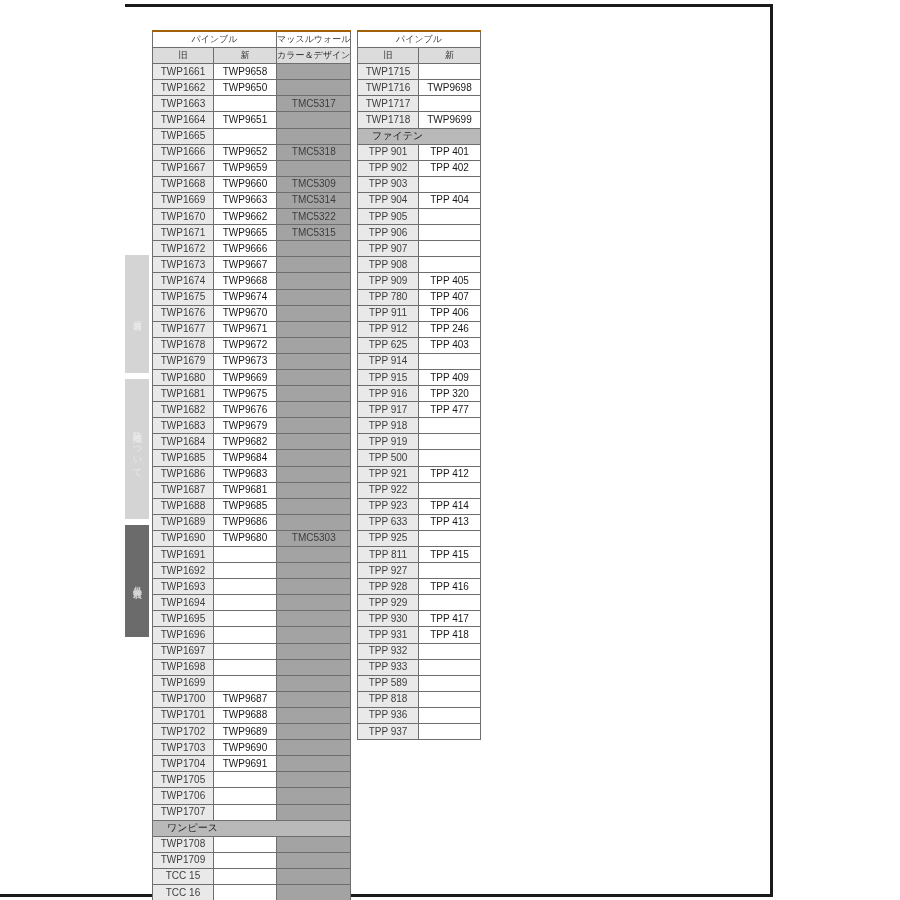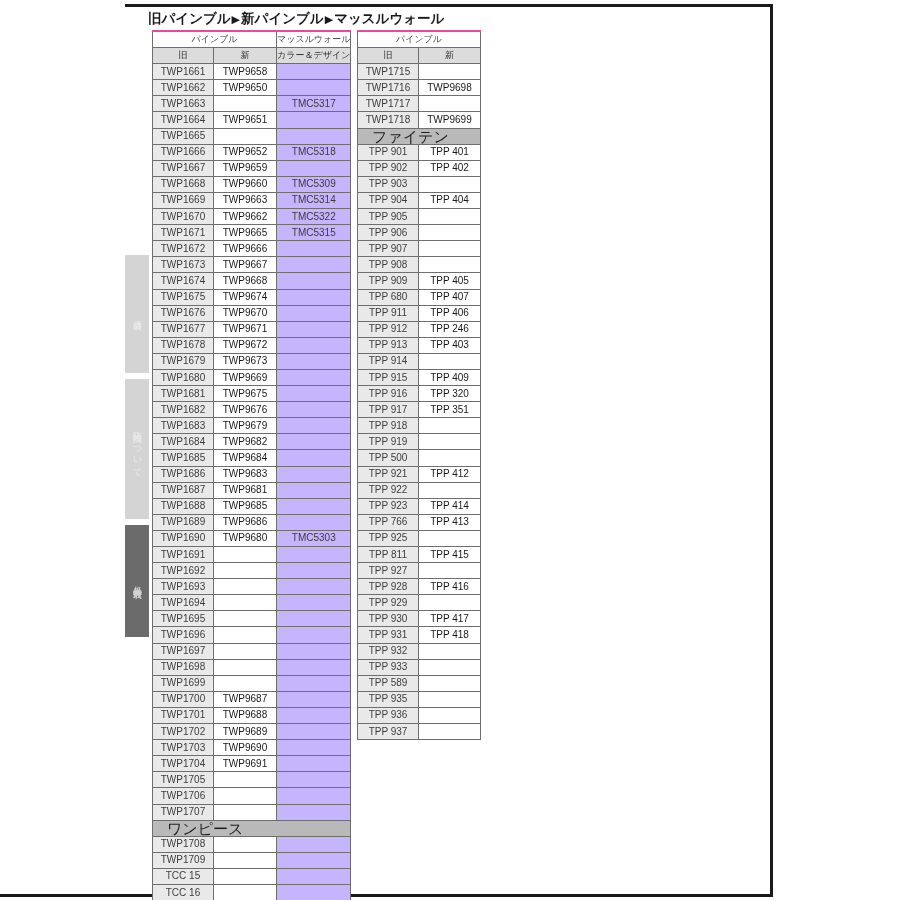--- a/index.html
+++ b/index.html
@@ -97,21 +97,21 @@
   .tbl td, .tbl th {
     border: 1px solid #6e6e6e;
     padding: 0;
     height: 15.1px;
     text-align: center;
     vertical-align: middle;
     font-weight: normal;
     white-space: nowrap;
     line-height: 1;
   }
-  .tbl .outer-top td { border-top: 2px solid #ec4899; }
+  .tbl .outer-top td { border-top: 2px solid #a16207; }
 
   
   #tableLeft { left: 152px; top: 30px; }
   #tableLeft col.c1 { width: 61px; }
   #tableLeft col.c2 { width: 63px; }
   #tableLeft col.c3 { width: 66px; }
 
   
   #tableRight { left: 357px; top: 30px; }
   #tableRight col.c1 { width: 61px; }
@@ -134,44 +134,41 @@
     color: #3c3c3c;
     font-size: 10px;
   }
   .col-new {
     background: #ffffff;
     color: #191919;
     font-weight: bold;
     font-size: 10px;
   }
   .col-mw {
-    background: #c4b5fd;
+    background: #a3a3a3;
     color: #3c3c3c;
     font-size: 10px;
   }
   .section-row td {
     background: #b9b9b9;
     color: #1e1e1e;
-    font-size: 15px;
+    font-size: 10px;
     height: 15.1px;
   }
   .section-row td.lbl { text-align: left; padding-left: 14px; }
 </style>
 </head>
 <body>
 
 <div id="page">
 
   <div class="frame-top"></div>
   <div class="frame-right"></div>
   <div class="frame-bottom"></div>
 
-  <div id="heading">
-    <span>旧パインブル</span><span class="arrow">▶</span><span>新パインブル</span><span class="arrow">▶</span><span class="thin">マッスルウォール</span>
-  </div>
 
   <div id="sidetabs">
       <div class="side-tab light" style="height: 118px;">
         <span>価格表</span>
       </div>
       <div class="side-tab-gap"></div>
       <div class="side-tab light" style="height: 140px;">
         <span>防火性能について</span>
       </div>
       <div class="side-tab-gap"></div>
@@ -523,50 +520,50 @@
         </tr>
         <tr>
           <td class="col-old">TPP 908</td>
           <td class="col-new"></td>
         </tr>
         <tr>
           <td class="col-old">TPP 909</td>
           <td class="col-new">TPP 405</td>
         </tr>
         <tr>
-          <td class="col-old">TPP 680</td>
+          <td class="col-old">TPP 780</td>
           <td class="col-new">TPP 407</td>
         </tr>
         <tr>
           <td class="col-old">TPP 911</td>
           <td class="col-new">TPP 406</td>
         </tr>
         <tr>
           <td class="col-old">TPP 912</td>
           <td class="col-new">TPP 246</td>
         </tr>
         <tr>
-          <td class="col-old">TPP 913</td>
+          <td class="col-old">TPP 625</td>
           <td class="col-new">TPP 403</td>
         </tr>
         <tr>
           <td class="col-old">TPP 914</td>
           <td class="col-new"></td>
         </tr>
         <tr>
           <td class="col-old">TPP 915</td>
           <td class="col-new">TPP 409</td>
         </tr>
         <tr>
           <td class="col-old">TPP 916</td>
           <td class="col-new">TPP 320</td>
         </tr>
         <tr>
           <td class="col-old">TPP 917</td>
-          <td class="col-new">TPP 351</td>
+          <td class="col-new">TPP 477</td>
         </tr>
         <tr>
           <td class="col-old">TPP 918</td>
           <td class="col-new"></td>
         </tr>
         <tr>
           <td class="col-old">TPP 919</td>
           <td class="col-new"></td>
         </tr>
         <tr>
@@ -579,21 +576,21 @@
         </tr>
         <tr>
           <td class="col-old">TPP 922</td>
           <td class="col-new"></td>
         </tr>
         <tr>
           <td class="col-old">TPP 923</td>
           <td class="col-new">TPP 414</td>
         </tr>
         <tr>
-          <td class="col-old">TPP 766</td>
+          <td class="col-old">TPP 633</td>
           <td class="col-new">TPP 413</td>
         </tr>
         <tr>
           <td class="col-old">TPP 925</td>
           <td class="col-new"></td>
         </tr>
         <tr>
           <td class="col-old">TPP 811</td>
           <td class="col-new">TPP 415</td>
         </tr>
@@ -623,21 +620,21 @@
         </tr>
         <tr>
           <td class="col-old">TPP 933</td>
           <td class="col-new"></td>
         </tr>
         <tr>
           <td class="col-old">TPP 589</td>
           <td class="col-new"></td>
         </tr>
         <tr>
-          <td class="col-old">TPP 935</td>
+          <td class="col-old">TPP 818</td>
           <td class="col-new"></td>
         </tr>
         <tr>
           <td class="col-old">TPP 936</td>
           <td class="col-new"></td>
         </tr>
         <tr>
           <td class="col-old">TPP 937</td>
           <td class="col-new"></td>
         </tr>

